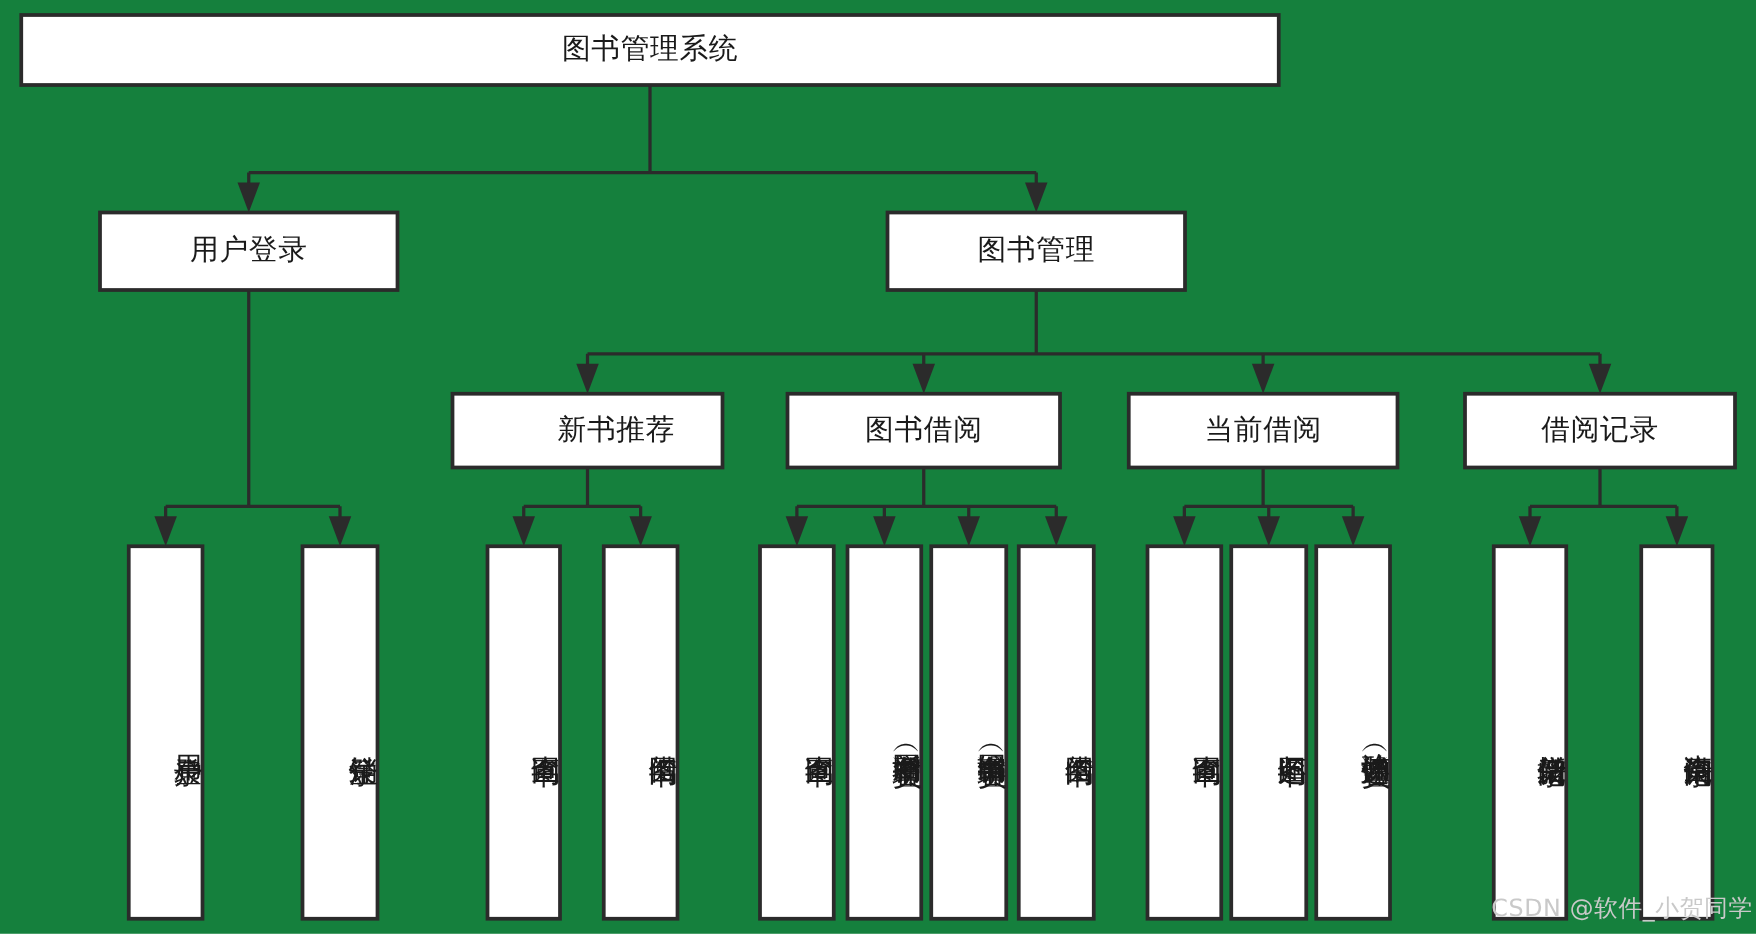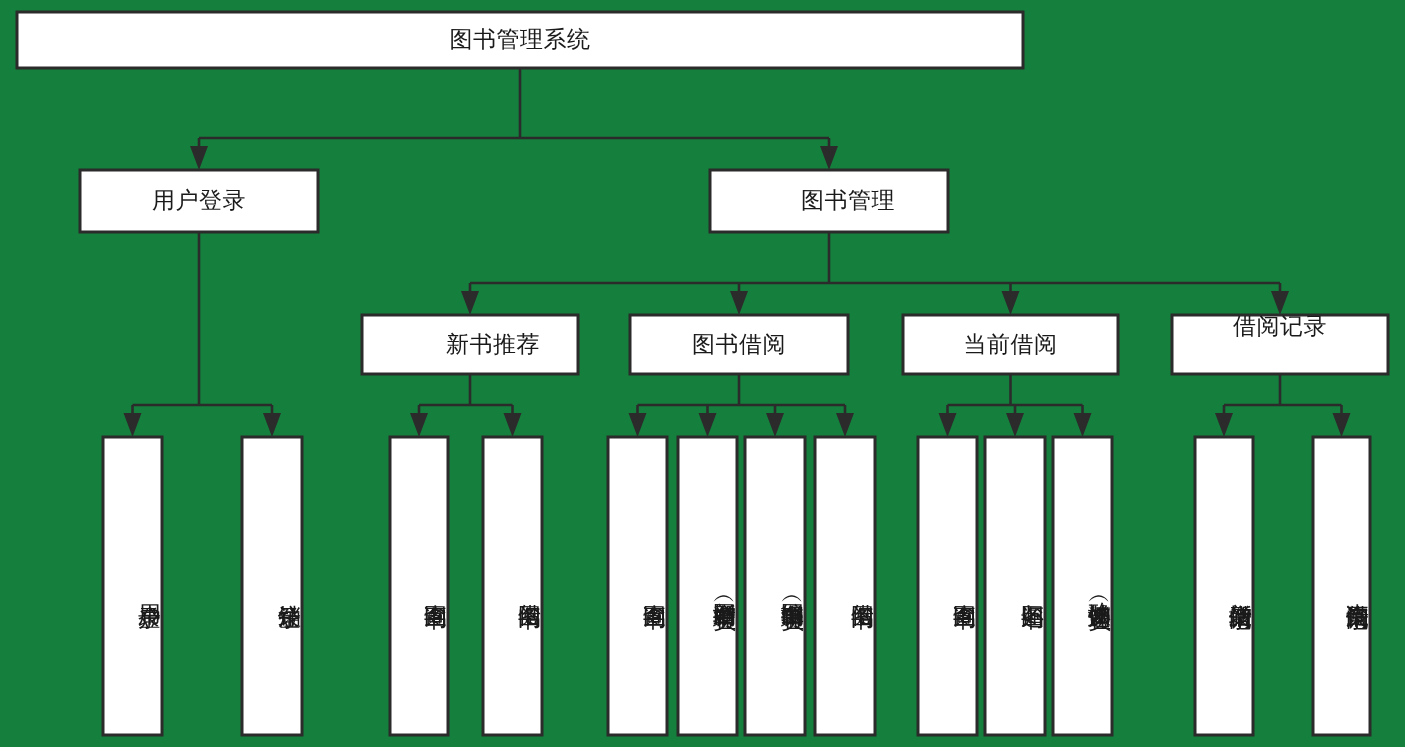--- a/index.html
+++ b/index.html
@@ -156,34 +156,35 @@
         <rect x="985" y="437" width="60" height="298" class="node-rect"></rect>
         <rect x="1053" y="437" width="59" height="298" class="node-rect"></rect>
         <rect x="1195" y="437" width="58" height="298" class="node-rect"></rect>
         <rect x="1313" y="437" width="57" height="298" class="node-rect"></rect>
       </g>
   </svg>
 
   <div id="labels-layer">
       <div class="node-label-h" style="left: 17px; top: 12px; width: 1006px; height: 56px;">图书管理系统</div>
       <div class="node-label-h" style="left: 80px; top: 170px; width: 238px; height: 62px;">用户登录</div>
-      <div class="node-label-h" style="left: 710px; top: 170px; width: 238px; height: 62px; padding-left: 19px;">图书管理</div>
+      <div class="node-label-h" style="left: 710px; top: 170px; width: 238px; height: 62px;">图书管理</div>
       <div class="node-label-h" style="left: 362px; top: 315px; width: 216px; height: 59px; padding-left: 23px;">新书推荐</div>
       <div class="node-label-h" style="left: 630px; top: 315px; width: 218px; height: 59px;">图书借阅</div>
       <div class="node-label-h" style="left: 903px; top: 315px; width: 215px; height: 59px; text-align: center;">当前借阅</div>
-      <div class="node-label-h" style="left: 1172px; top: 299px; width: 216px; height: 59px; font-family: Liberation Mono, monospace;">借阅记录</div>
+      <div class="node-label-h" style="left: 1172px; top: 315px; width: 216px; height: 59px;">借阅记录</div>
       <div class="node-label-v" style="left: 103px; top: 437px; width: 59px; height: 298px;">用户登录</div>
       <div class="node-label-v" style="left: 242px; top: 437px; width: 60px; height: 298px;">注销登录</div>
       <div class="node-label-v" style="left: 390px; top: 437px; width: 58px; height: 298px;">查询图书</div>
       <div class="node-label-v" style="left: 483px; top: 437px; width: 59px; height: 298px;">借阅图书</div>
       <div class="node-label-v" style="left: 608px; top: 437px; width: 59px; height: 298px;">查询图书</div>
       <div class="node-label-v" style="left: 678px; top: 437px; width: 59px; height: 298px;">新增图书（管理员）</div>
       <div class="node-label-v" style="left: 745px; top: 437px; width: 60px; height: 298px;">编辑图书（管理员）</div>
       <div class="node-label-v" style="left: 815px; top: 437px; width: 60px; height: 298px;">借阅图书</div>
       <div class="node-label-v" style="left: 918px; top: 437px; width: 59px; height: 298px;">查询图书</div>
       <div class="node-label-v" style="left: 985px; top: 437px; width: 60px; height: 298px;">归还图书</div>
       <div class="node-label-v" style="left: 1053px; top: 437px; width: 59px; height: 298px;">确认归还（管理员）</div>
       <div class="node-label-v" style="left: 1195px; top: 437px; width: 58px; height: 298px;">新增借阅记录</div>
       <div class="node-label-v" style="left: 1313px; top: 437px; width: 57px; height: 298px;">查询借阅记录</div>
     </div>
 
+  <div class="watermark" id="watermark-el" style="left: 1193px; top: 714px;">CSDN @软件_小贺同学</div>
 
 </div>
 
 </body></html>

